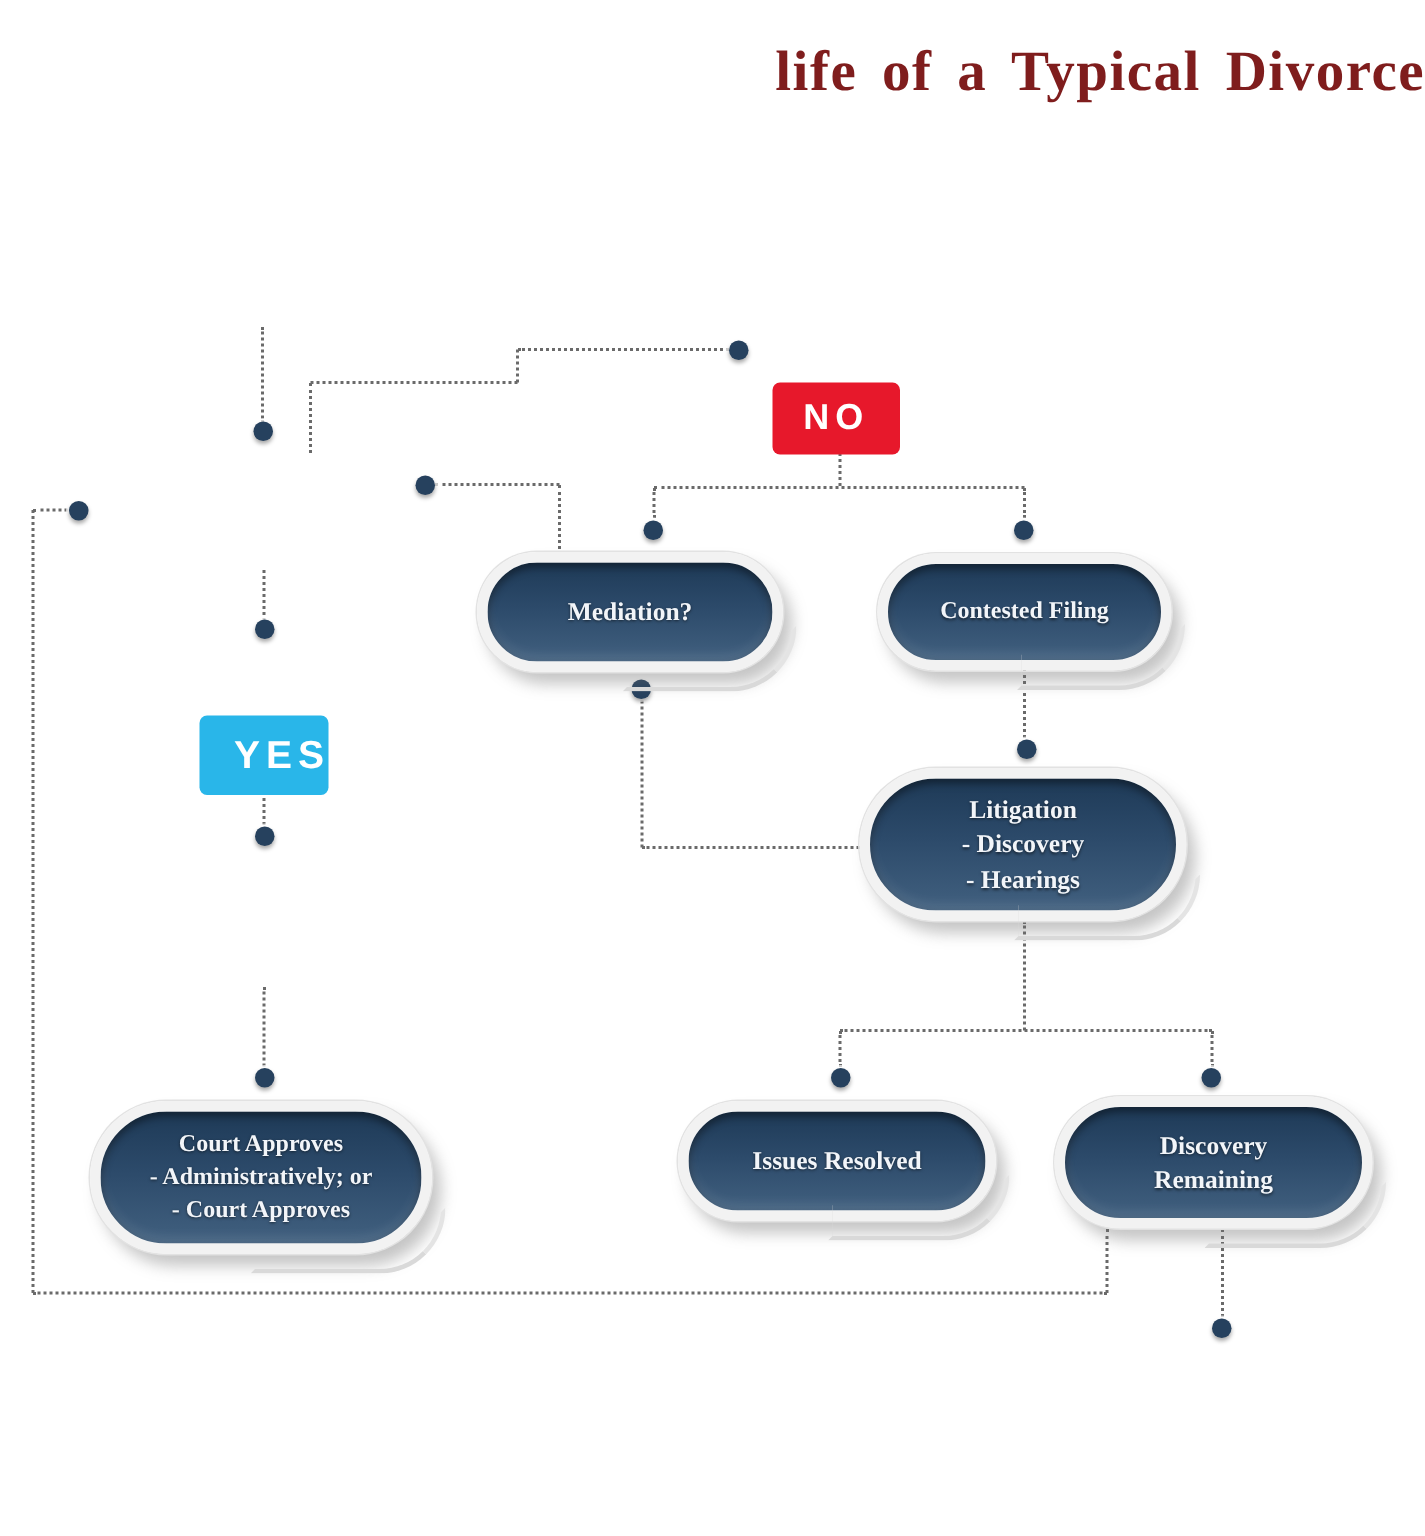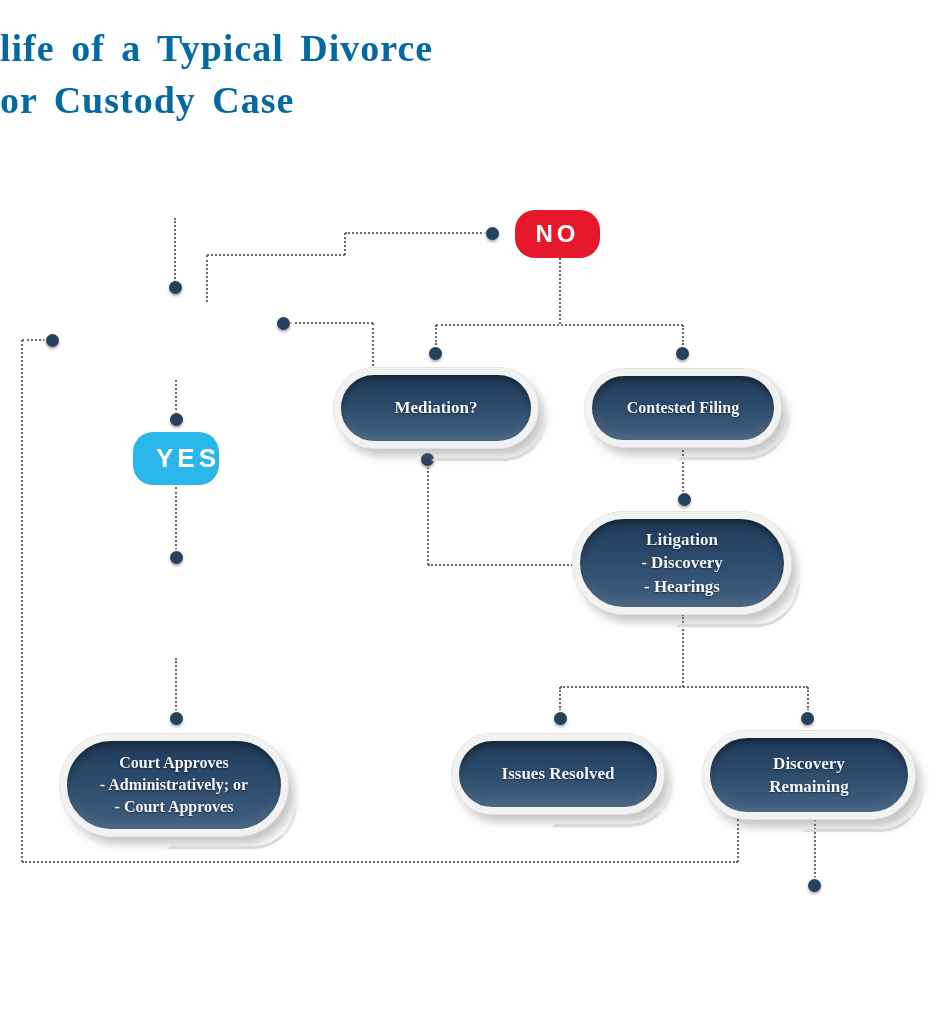--- a/index.html
+++ b/index.html
@@ -10,22 +10,22 @@
     background: #ffffff;
     overflow: hidden;
     font-family: "Liberation Serif", "DejaVu Serif", serif;
   }
 
   
   .title {
     position: absolute;
     left: 0; top: 22px;
     width: 100%;
-    text-align: left;
-    color: #0369a1;
+    text-align: right;
+    color: #7f1d1d;
     font-size: 38px;
     font-weight: 700;
     line-height: 52px;
     letter-spacing: 1px;
     word-spacing: 6px;
   }
 
   
   .node {
     position: absolute;
@@ -60,28 +60,29 @@
     border-right-color: #e4e4e4;
     border-radius: 0 0 44px 0;
     pointer-events: none;
   }
   .node .ln { display: block; }
 
   
   .badge {
     position: absolute;
     box-sizing: border-box;
-    border-radius: 20px;
+    border-radius: 5px;
     display: flex;
     align-items: center;
     justify-content: center;
     color: #ffffff;
     font-family: "Liberation Sans", "DejaVu Sans", sans-serif;
     font-weight: 700;
     letter-spacing: 4px;
+    margin-top: 45px;
   }
   .badge.no  { background: #e7182b; font-size: 24px; }
   .badge.yes { background: #29b6e9; font-size: 26px; }
 
   
   .line { position: absolute; pointer-events: none; }
   .line.h { border-top: 2px dotted #6a6a6a; height: 0; }
   .line.v { border-left: 2px dotted #6a6a6a; width: 0; }
 
   .dot {
@@ -92,21 +93,20 @@
     box-shadow: 0 2px 3px rgba(0,0,0,0.35), 0 0 0 2px rgba(255,255,255,0.7);
   }
 </style>
 </head>
 <body>
 
 <div id="canvas">
 
   <div class="title">
     <div>life of a Typical Divorce</div>
-    <div>or Custody Case</div>
   </div>
 
   <span class="line v" style="left:174px; top:218px; height:64px;"></span>
 
   <span class="line h" style="left:345px; top:232px; width:141px;"></span>
   <span class="line v" style="left:344px; top:233px; height:22px;"></span>
   <span class="line h" style="left:207px; top:254px; width:138px;"></span>
   <span class="line v" style="left:206px; top:255px; height:47px;"></span>
 
   <span class="line v" style="left:559px; top:258px; height:66px;"></span>
@@ -152,21 +152,21 @@
   <span class="dot" style="left:170px; top:712px;"></span>
   <span class="dot" style="left:554px; top:712px;"></span>
   <span class="dot" style="left:801px; top:712px;"></span>
   <span class="dot" style="left:808px; top:879px;"></span>
 
   <div class="badge no" style="left:515px; top:210px; width:85px; height:48px;">NO</div>
   <div class="badge yes" style="left:133px; top:432px; width:86px; height:53px;padding-left:24px;">YES</div>
 
 
 
-  <div class="node" style="left:334px; top:368px; width:204px; height:80px;">
+  <div class="node" style="left:318px; top:368px; width:204px; height:80px;">
     <div>
         <span class="ln">Mediation?</span>
       </div>
   </div>
 
   <div class="node" style="left:585px; top:369px; width:196px; height:78px; font-size:16px;">
     <div>
         <span class="ln">Contested Filing</span>
       </div>
   </div>

